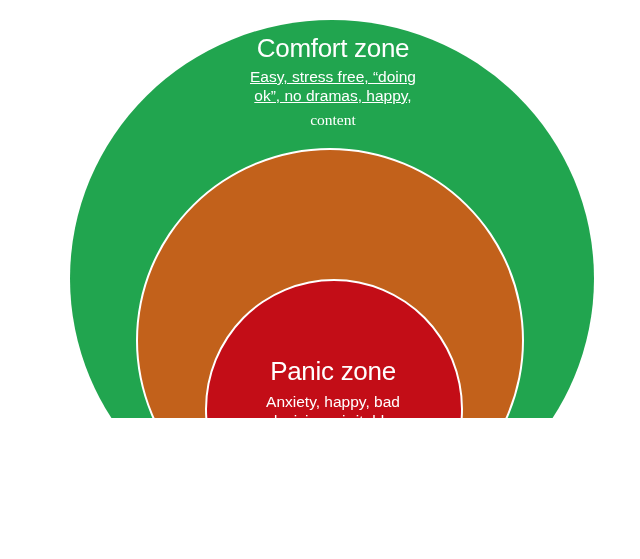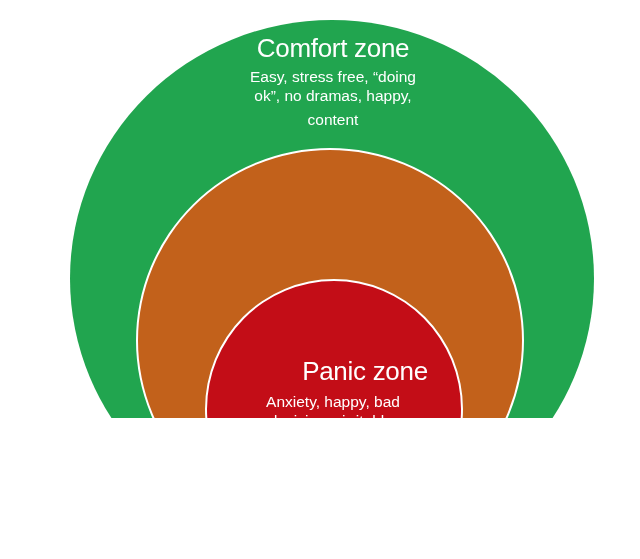--- a/index.html
+++ b/index.html
@@ -48,34 +48,34 @@
     color: #ffffff;
     font-size: 26px;
     line-height: 30px;
     font-weight: 400;
     letter-spacing: -0.3px;
     white-space: nowrap;
     text-align: center;
   }
   .comfort-title { top: 33px; }
   .stretch-title { top: 159px; }
-  .panic-title   { top: 356px; margin-left: 32px; }
+  .panic-title   { top: 356px; }
   .zone-body {
     position: absolute;
     left: 333px;
     transform: translateX(-50%);
     margin: 0;
     color: #ffffff;
     font-size: 15.5px;
     line-height: 19px;
     text-align: center;
     white-space: pre-line;
   }
-  .comfort-body  { top: 67px; }
-  .comfort-body2 { top: 110px; }
+  .comfort-body  { top: 67px; text-decoration: underline; }
+  .comfort-body2 { top: 110px; font-family: Liberation Serif, serif; }
   .stretch-body  { top: 192px; }
   .panic-body    { top: 393px; line-height: 18.5px; }
 </style>
 </head>
 <body>
 
 <div class="canvas">
 
   <div class="circle green" style="background-color: rgb(33, 165, 79);"></div>
 

